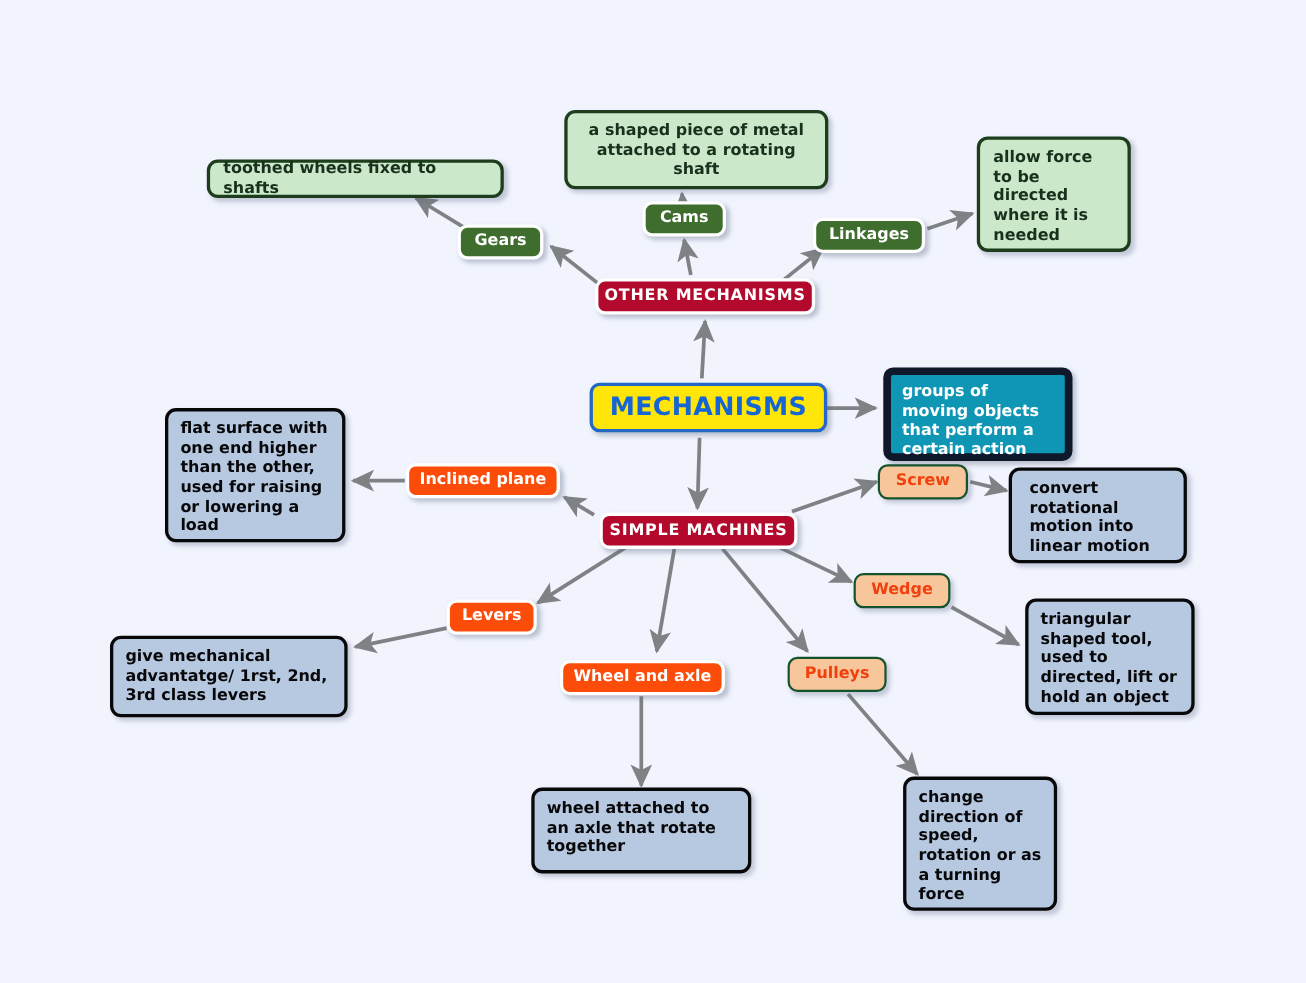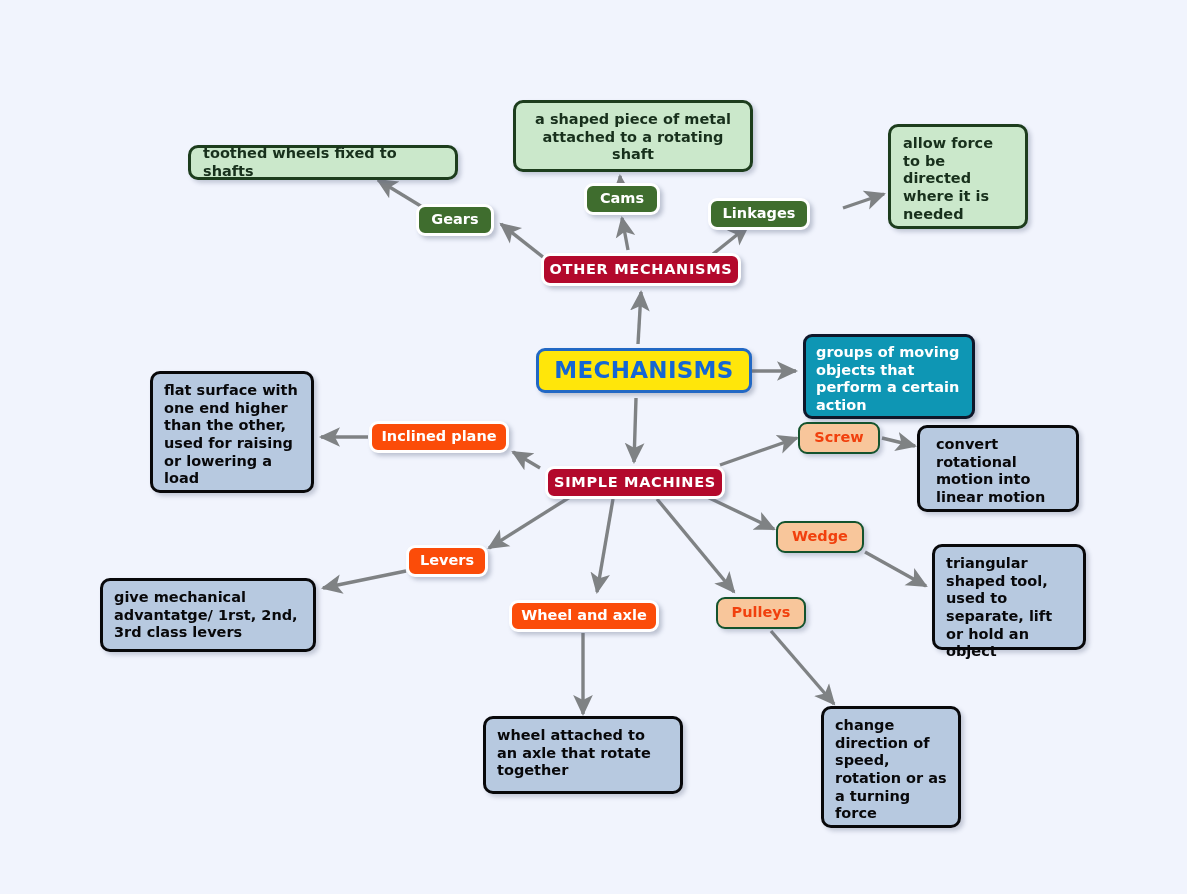--- a/index.html
+++ b/index.html
@@ -54,21 +54,21 @@
     color: #ffffff;
     font-size: 14.5px;
     letter-spacing: 0.7px;
     justify-content: center;
     box-shadow: 3px 3px 4px rgba(90,100,130,0.35);
   }
 
   
   .n-teal {
     background: #0e96b4;
-    border: 3px solid #0f172a;
+    border: 7px solid #0f172a;
     border-radius: 9px;
     color: #ffffff;
     font-size: 14.5px;
     padding: 7px 10px;
     align-items: flex-start;
     box-shadow: 3px 3px 4px rgba(90,100,130,0.35);
   }
 
   
   .n-green {
@@ -206,21 +206,21 @@
   </div>
 
   <div class="node n-green" style="left:584px; top:183px; width:76px; height:32px;">
     <span>Cams</span>
   </div>
 
   <div class="node n-lgreen" style="left:513px; top:100px; width:240px; height:72px;text-align:center;">
     <span>a shaped piece of metal attached to a rotating shaft</span>
   </div>
 
-  <div class="node n-green" style="left:708px; top:198px; width:102px; height:32px;">
+  <div class="node n-green" style="left:739px; top:198px; width:102px; height:32px;">
     <span>Linkages</span>
   </div>
 
   <div class="node n-lgreen" style="left:888px; top:124px; width:140px; height:105px;">
     <span>allow force to be directed where it is needed</span>
   </div>
 
   <div class="node n-hub" style="left:545px; top:466px; width:180px; height:33px;">
     <span>SIMPLE MACHINES</span>
   </div>
@@ -255,21 +255,21 @@
 
   <div class="node n-blue" style="left:821px; top:706px; width:140px; height:122px;">
     <span>change direction of speed, rotation or as a turning force</span>
   </div>
 
   <div class="node n-peach" style="left:776px; top:521px; width:88px; height:32px;">
     <span>Wedge</span>
   </div>
 
   <div class="node n-blue" style="left:932px; top:544px; width:154px; height:106px;">
-    <span>triangular shaped tool, used to separate, lift or hold an object</span>
+    <span>triangular shaped tool, used to directed, lift or hold an object</span>
   </div>
 
   <div class="node n-peach" style="left:798px; top:422px; width:82px; height:32px;">
     <span>Screw</span>
   </div>
 
   <div class="node n-blue" style="left:917px; top:425px; width:162px; height:87px;padding-left:16px;">
     <span>convert rotational motion into linear motion</span>
   </div>
 

